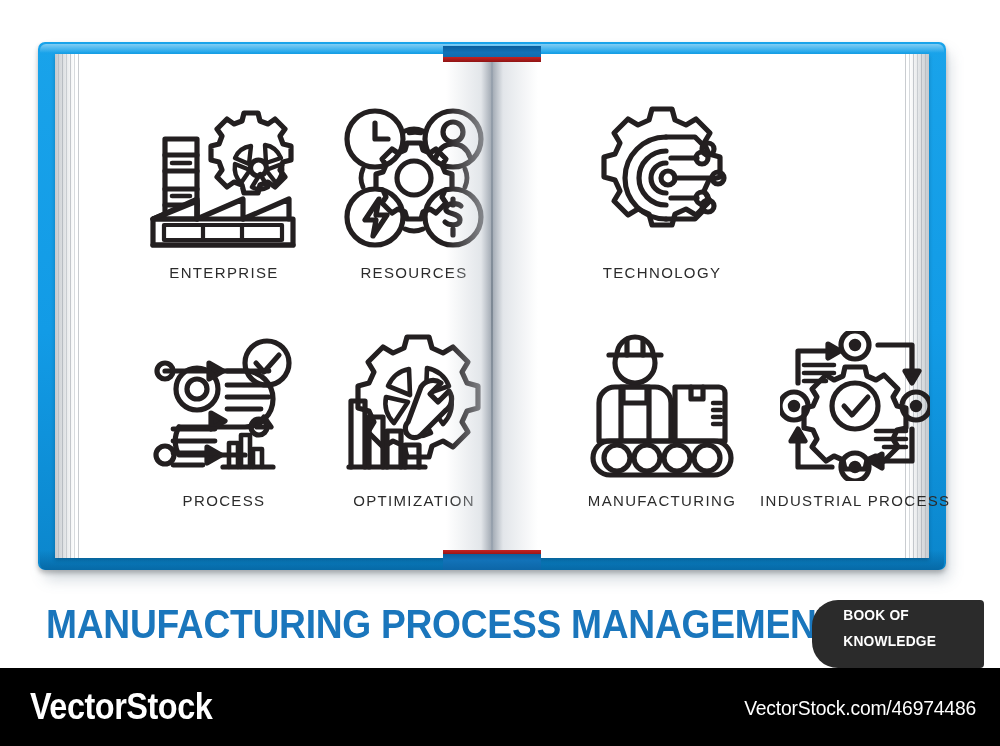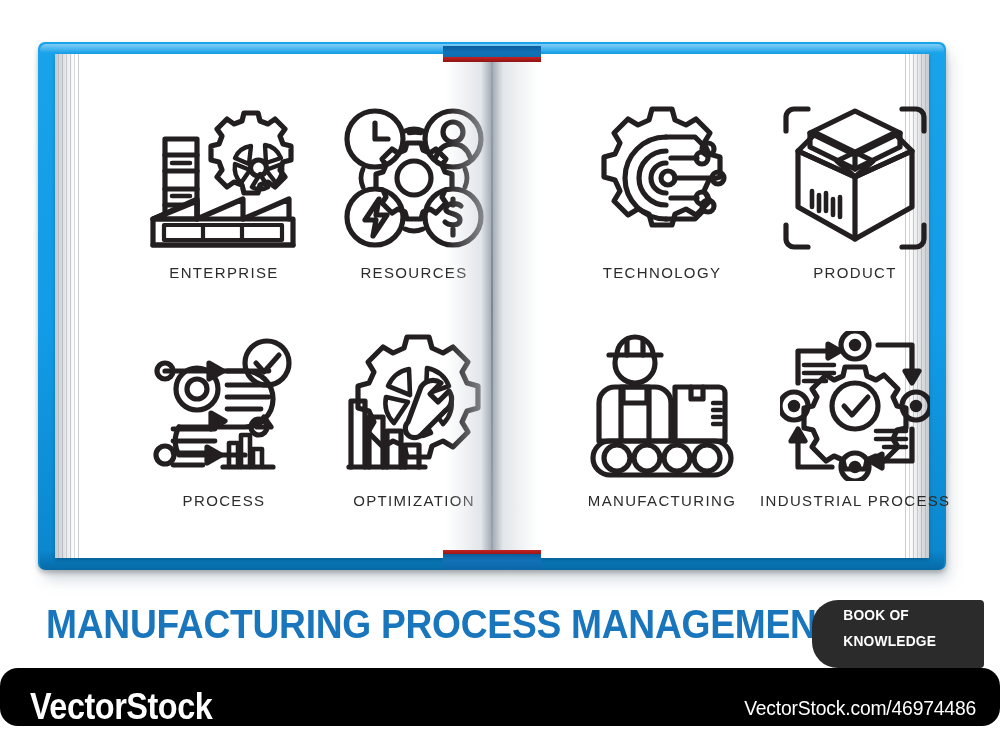--- a/index.html
+++ b/index.html
@@ -95,21 +95,21 @@
     background:#2b2b2b;border-radius:26px 4px 4px 26px;
   }
   .badge span{
     display:block;color:#ffffff;font-weight:700;font-size:15px;line-height:22px;
     letter-spacing:.2px;padding-left:34px;padding-top:4px;
     font-family:"Liberation Sans Narrow","Liberation Sans","DejaVu Sans",sans-serif;
     transform:scaleX(.92);transform-origin:left center;
   }
 
   
-  .footer{position:absolute;left:0;top:668px;width:1000px;height:58px;background:#000;border-radius:18px;}
+  .footer{position:absolute;left:0;top:668px;width:1000px;height:78px;background:#000;}
   .fl{position:absolute;left:30px;top:18px;color:#fff;font-weight:700;font-size:36px;
       font-family:"Liberation Sans Narrow","Liberation Sans","DejaVu Sans",sans-serif;
       letter-spacing:-.5px;transform:scaleX(.9);transform-origin:left center;}
   .fr{position:absolute;right:24px;top:28px;color:#fff;font-size:21px;
       font-family:"Liberation Sans Narrow","Liberation Sans","DejaVu Sans",sans-serif;
       letter-spacing:-.2px;transform:scaleX(.92);transform-origin:right center;}
 </style>
 </head>
 <body>
 
@@ -196,44 +196,20 @@
                   <circle cx="121" cy="103" r="6"></circle>
                 <path d="M84 55 h26"></path>
                   <circle cx="115" cy="55" r="6"></circle>
                 <path d="M84 95 h26"></path>
                   <circle cx="115" cy="95" r="6"></circle>
               </svg>
             </div>
             <div class="lbl">TECHNOLOGY</div>
           </div>
 
-          <div class="cell c3 r0">
-            <div class="art">
-              <svg width="150" height="150" viewBox="0 0 150 150" fill="none" stroke="#231f20" stroke-width="5.2" stroke-linecap="round" stroke-linejoin="round">
-
-                <path d="M6 28 v-14 a8 8 0 0 1 8-8 h14"></path>
-                <path d="M144 28 v-14 a8 8 0 0 0 -8-8 h-14"></path>
-                <path d="M6 122 v14 a8 8 0 0 0 8 8 h14"></path>
-                <path d="M144 122 v14 a8 8 0 0 1 -8 8 h-14"></path>
-
-                <path d="M75 74 L18 48 v56 l57 32 57-32 V48 z"></path>
-                <path d="M75 74 v62"></path>
-
-                <path d="M18 48 L36 30 L93 58 L75 74 z"></path>
-                <path d="M132 48 L114 30 L57 58 L75 74 z"></path>
-
-                <path d="M75 8 L30 30 L75 52 L120 30 z"></path>
-                <path d="M30 30 v14 L75 66 V52"></path>
-                <path d="M120 30 v14 L75 66"></path>
-
-                <path d="M32 88 v16 M39 92 v16 M46 90 v18 M53 96 v16 M60 94 v20" stroke-width="4.6"></path>
-              </svg>
-            </div>
-            <div class="lbl">PRODUCT</div>
-          </div>
 
           <div class="cell c0 r1">
             <div class="art">
               <svg width="150" height="150" viewBox="0 0 150 150" fill="none" stroke="#231f20" stroke-width="5.2" stroke-linecap="round" stroke-linejoin="round">
 
                 <path d="M16 40 H96 a28 28 0 0 1 0 56 H30 a28 28 0 0 0 0 0"></path>
                 <path d="M30 96 a28 28 0 0 0 0 28 H96"></path>
                 <circle cx="16" cy="40" r="8"></circle>
                 <circle cx="16" cy="124" r="9"></circle>
                 <circle cx="110" cy="96" r="8"></circle>

